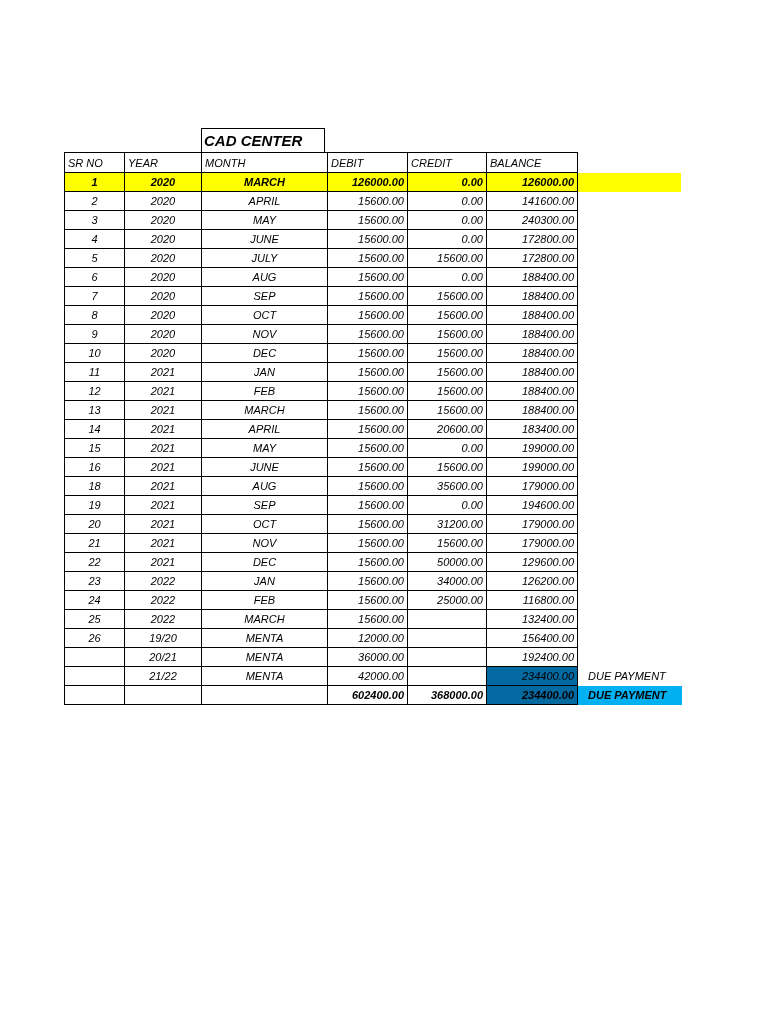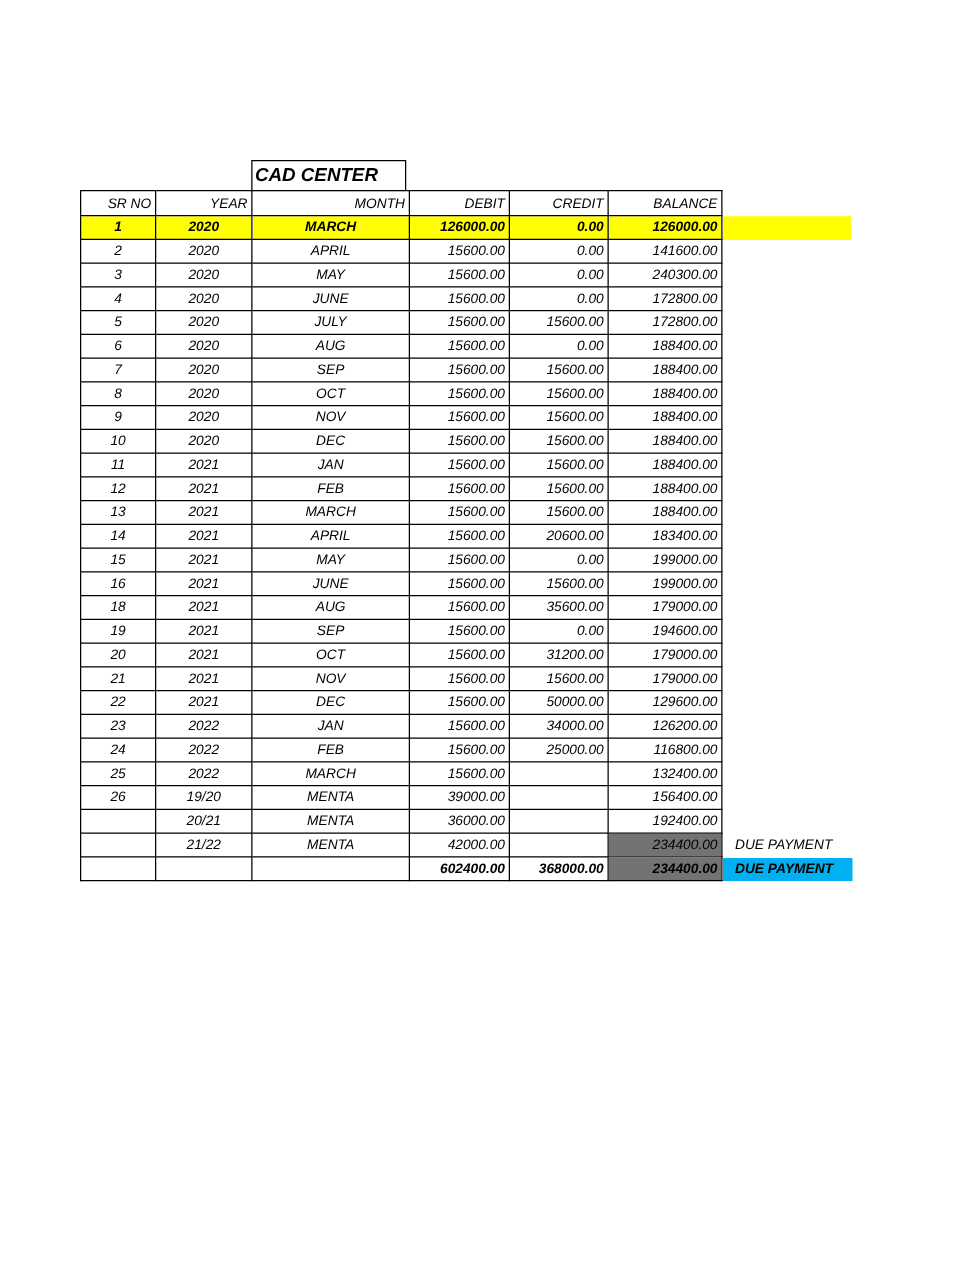--- a/index.html
+++ b/index.html
@@ -47,28 +47,28 @@
     border: 1px solid #000;
     height: 18px;
     font-size: 11px;
     padding: 0 3px;
     overflow: hidden;
     white-space: nowrap;
     background: #fff;
   }
   th {
     font-weight: normal;
-    text-align: right;
+    text-align: left;
     height: 19px;
   }
   td.c { text-align: center; }
   td.r { text-align: right; }
   tr.bold td { font-weight: bold; }
   tr.bg-yellow td { background: #FFFF00; }
-  td.bg-yellow { background: #737373; }
+  td.bg-yellow { background: #0369a1; }
   td.note-cell {
     border: none;
     background: transparent;
     text-align: left;
     padding: 0 10px;
   }
   td.note-cyan {
     background: #00B0F0;
     font-weight: bold;
   }
@@ -314,21 +314,21 @@
           <td class="c">MARCH</td>
           <td class="r">15600.00</td>
           <td class="r"></td>
           <td class="r">132400.00</td>
           <td class="note-cell"></td>
         </tr>
         <tr>
           <td class="c">26</td>
           <td class="c">19/20</td>
           <td class="c">MENTA</td>
-          <td class="r">39000.00</td>
+          <td class="r">12000.00</td>
           <td class="r"></td>
           <td class="r">156400.00</td>
           <td class="note-cell"></td>
         </tr>
         <tr>
           <td class="c"></td>
           <td class="c">20/21</td>
           <td class="c">MENTA</td>
           <td class="r">36000.00</td>
           <td class="r"></td>

